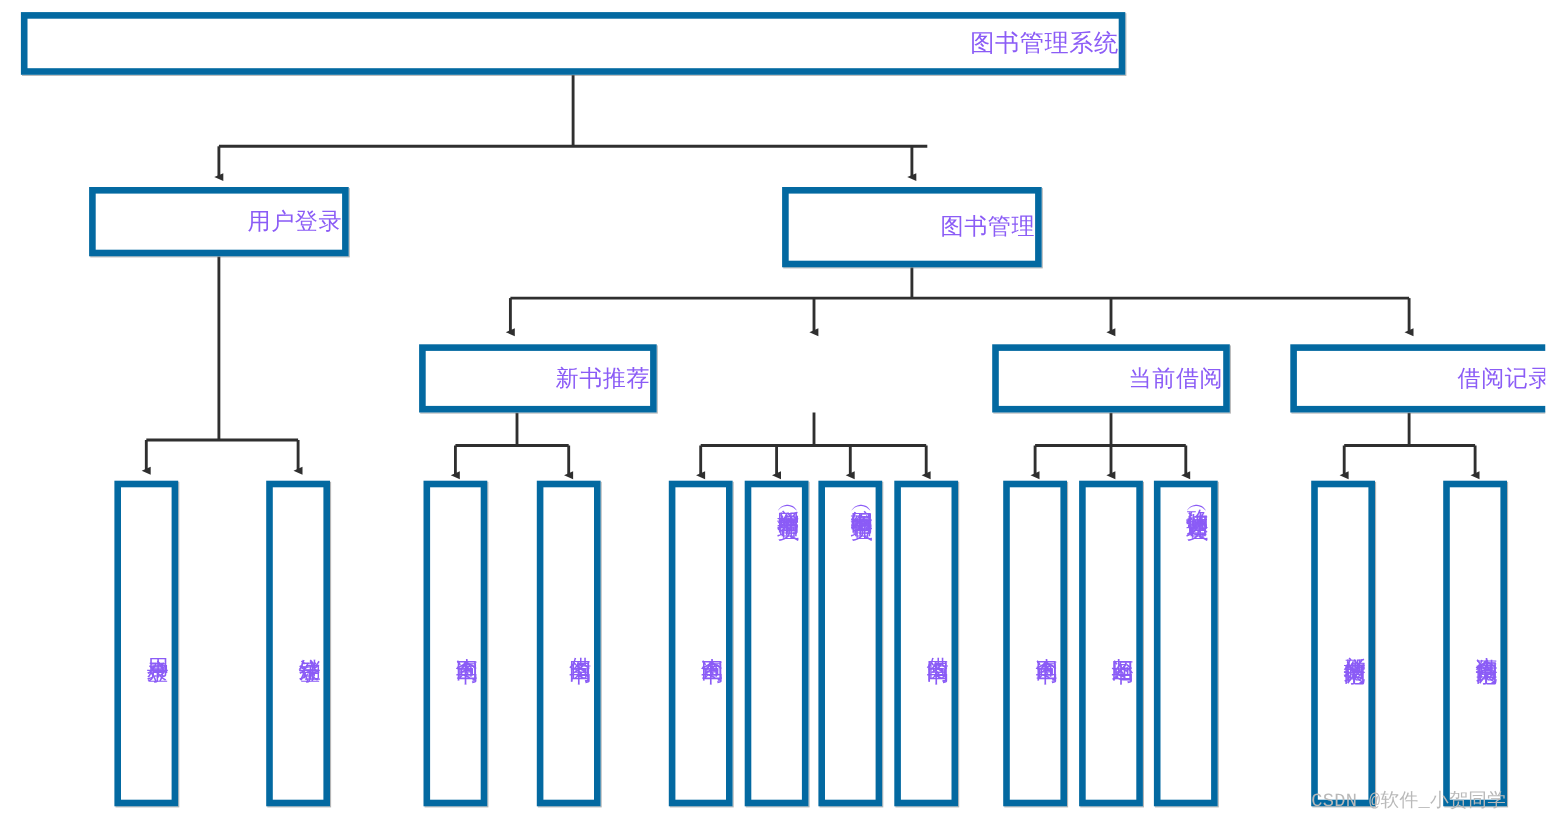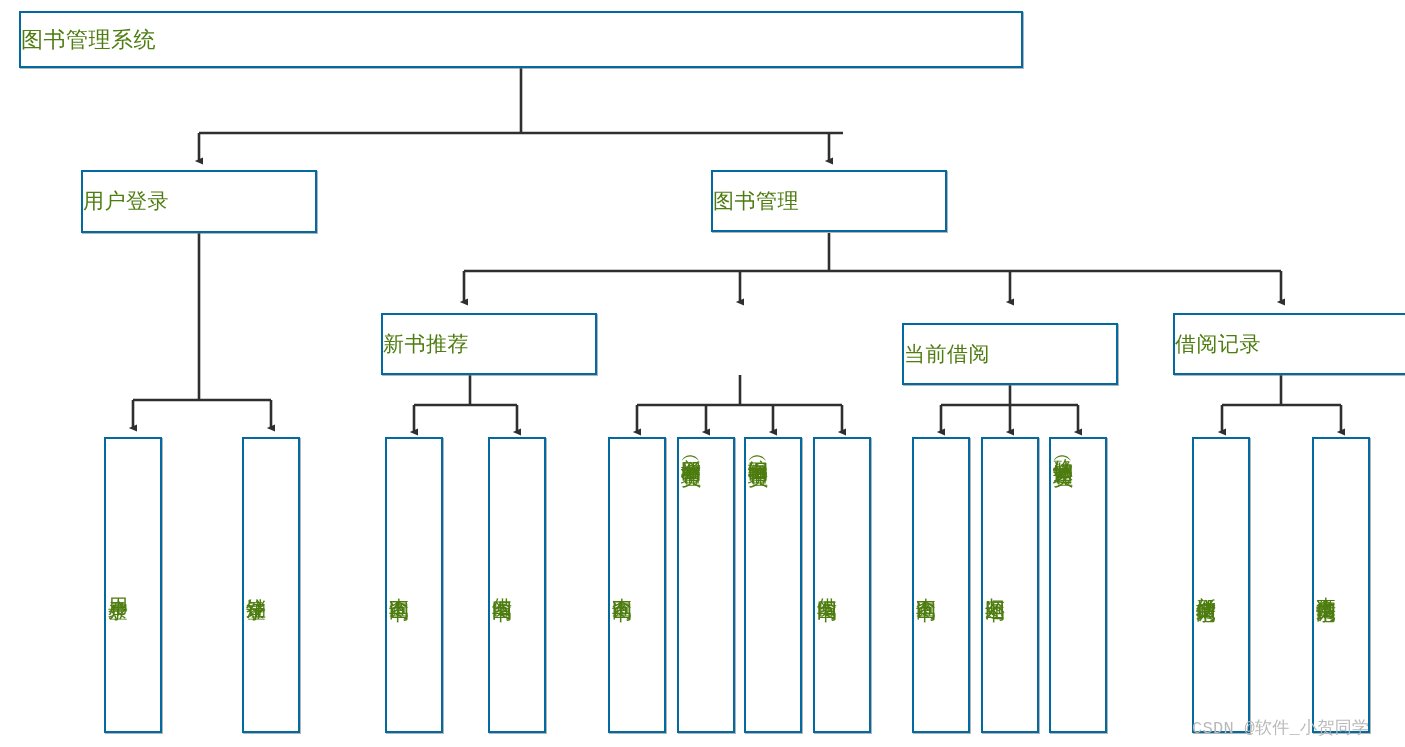--- a/index.html
+++ b/index.html
@@ -23,25 +23,25 @@
     left: 0;
     top: 0;
     width: 1405px;
     height: 747px;
     pointer-events: none;
   }
   .node {
     position: absolute;
     box-sizing: border-box;
     background: #ffffff;
-    border: 2px solid #0369a1;
+    border: 6px solid #0369a1;
     display: flex;
     align-items: center;
-    justify-content: flex-start;
-    color: #4d7c0f;
+    justify-content: flex-end;
+    color: #8b5cf6;
     box-shadow: 1px 1px 0 0 rgba(120,120,120,0.55);
   }
   .node .label {
     display: block;
     text-align: center;
     line-height: 1.08;
     letter-spacing: 0.5px;
   }
   
   .node.h .label {
@@ -136,28 +136,28 @@
     </g>
   </svg>
 
   <div class="node root h" style="left:19px; top:11px; width:1004px; height:57px;">
     <span class="label">图书管理系统</span>
   </div>
 
   <div class="node h" style="left:81px; top:170px; width:236px; height:63px;">
     <span class="label">用户登录</span>
   </div>
-  <div class="node h" style="left:711px; top:170px; width:236px; height:62px;">
+  <div class="node h" style="left:711px; top:170px; width:236px; height:73px;">
     <span class="label">图书管理</span>
   </div>
 
   <div class="node h" style="left:362px; top:313px; width:216px; height:62px;margin-left:19px;">
     <span class="label">新书推荐</span>
   </div>
-  <div class="node h" style="left:902px; top:313px; width:216px; height:62px;margin-top:10px;">
+  <div class="node h" style="left:902px; top:313px; width:216px; height:62px;">
     <span class="label">当前借阅</span>
   </div>
   <div class="node h" style="left:1173px; top:313px; width:244px; height:62px;">
     <span class="label">借阅记录</span>
   </div>
 
   <div class="node v" style="left:104px; top:437px; width:58px; height:296px;">
     <span class="label">用户登录</span>
   </div>
   <div class="node v" style="left:242px; top:437px; width:58px; height:296px;">

